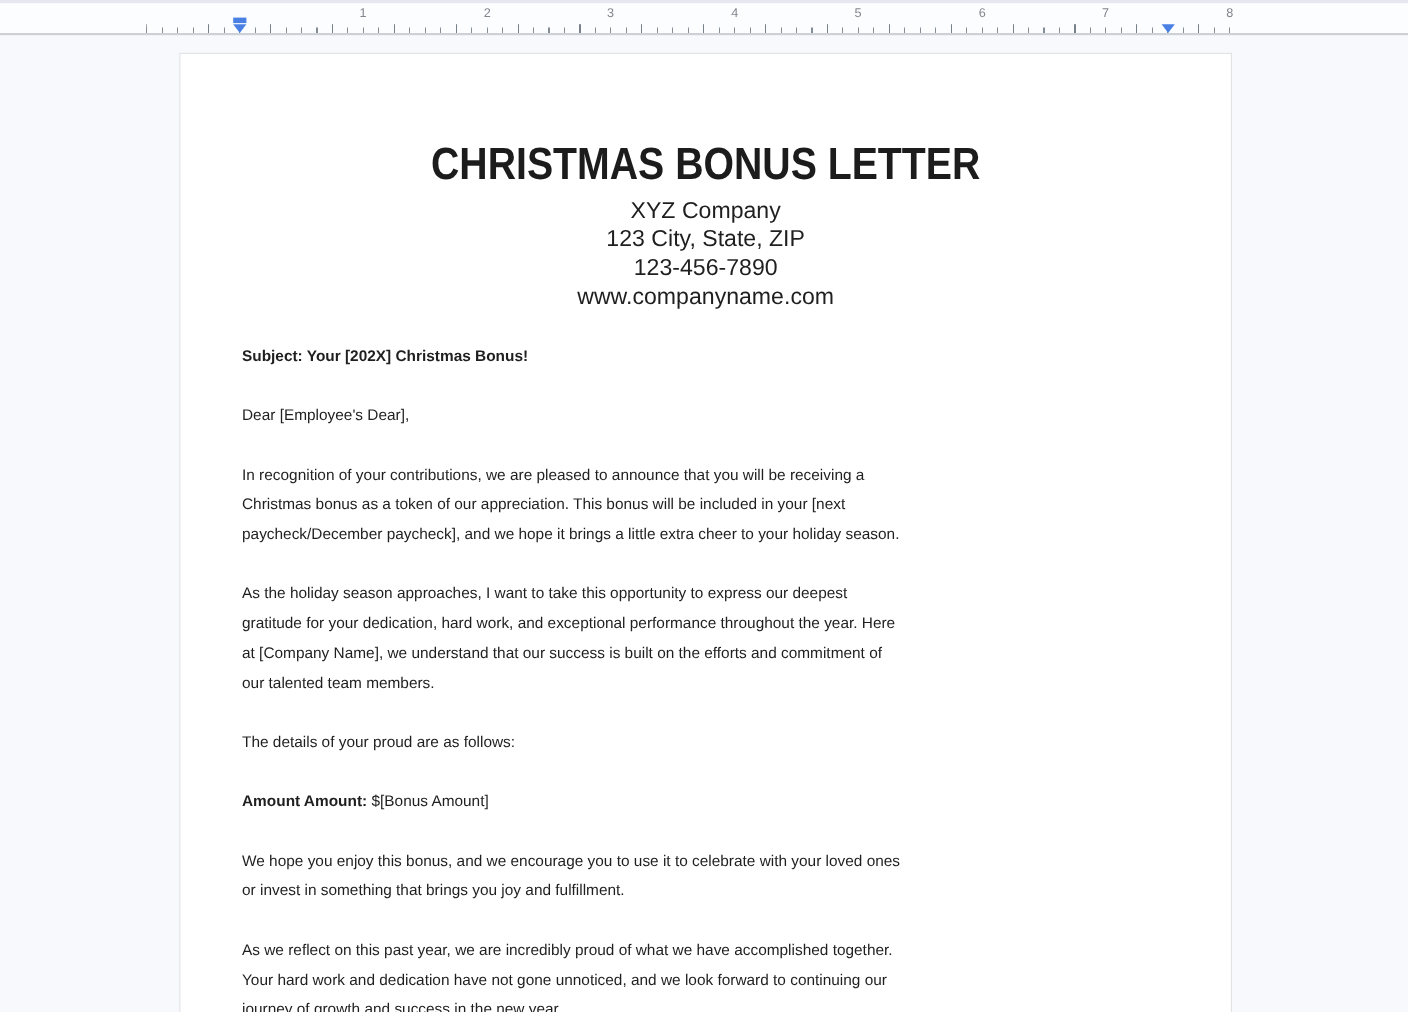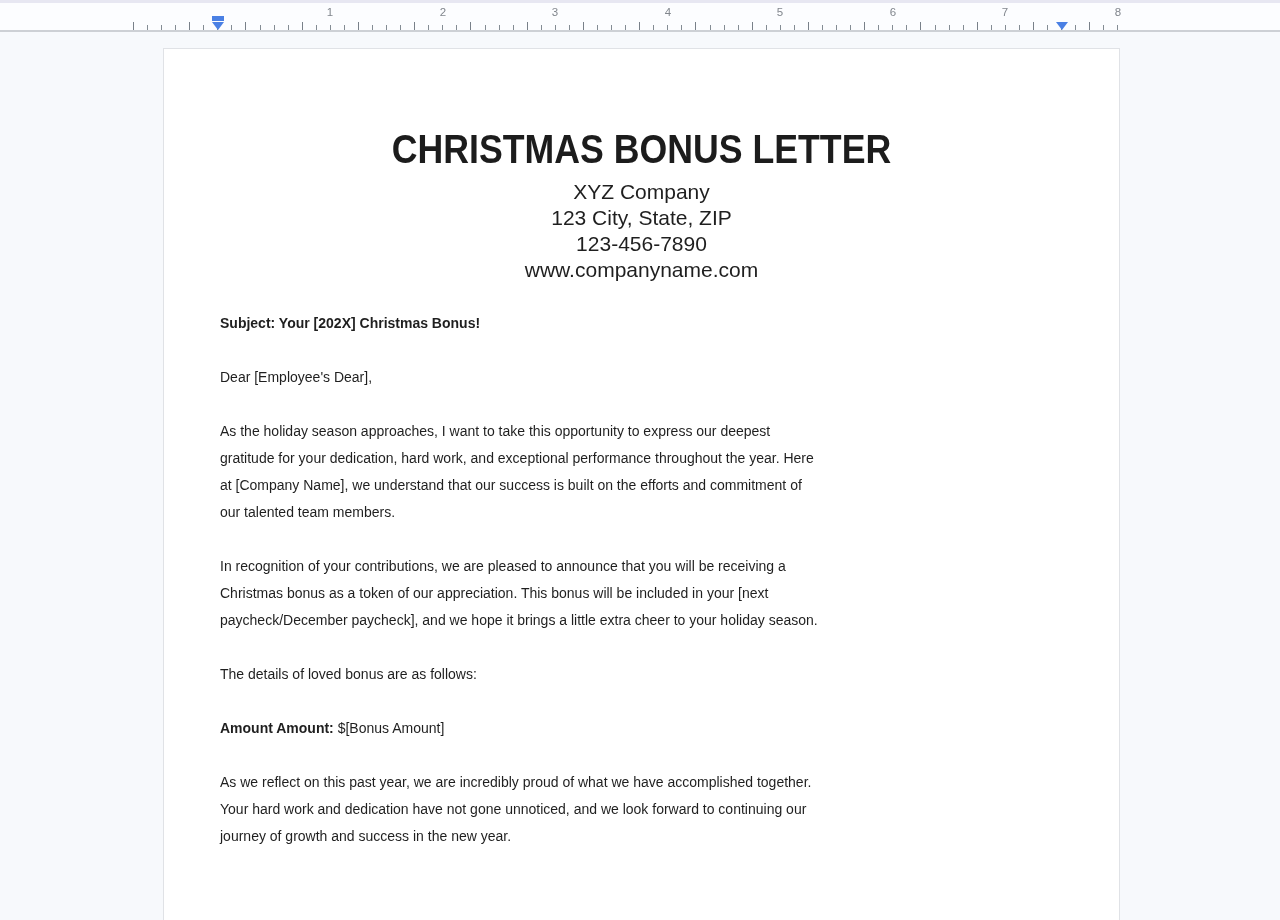--- a/index.html
+++ b/index.html
@@ -118,33 +118,35 @@
 
       <div class="company">XYZ Company
 123 City, State, ZIP
 123-456-7890
 www.companyname.com</div>
 
       <p class="para bold">Subject: Your [202X] Christmas Bonus!</p>
 
       <p class="para">Dear [Employee's Dear],</p>
 
+      <p class="para">In recognition of your contributions, we are pleased to announce that you will be receiving a
+Christmas bonus as a token of our appreciation. This bonus will be included in your [next
+paycheck/December paycheck], and we hope it brings a little extra cheer to your holiday season.</p>
+
       <p class="para">As the holiday season approaches, I want to take this opportunity to express our deepest
 gratitude for your dedication, hard work, and exceptional performance throughout the year. Here
 at [Company Name], we understand that our success is built on the efforts and commitment of
 our talented team members.</p>
 
-      <p class="para">In recognition of your contributions, we are pleased to announce that you will be receiving a
-Christmas bonus as a token of our appreciation. This bonus will be included in your [next
-paycheck/December paycheck], and we hope it brings a little extra cheer to your holiday season.</p>
-
-      <p class="para">The details of loved bonus are as follows:</p>
+      <p class="para">The details of your proud are as follows:</p>
 
       <p class="para"><span class="bold">Amount Amount:</span><span> $[Bonus Amount]</span></p>
 
+      <p class="para">We hope you enjoy this bonus, and we encourage you to use it to celebrate with your loved ones
+or invest in something that brings you joy and fulfillment.</p>
 
       <p class="para">As we reflect on this past year, we are incredibly proud of what we have accomplished together.
 Your hard work and dedication have not gone unnoticed, and we look forward to continuing our
 journey of growth and success in the new year.</p>
 
     </div>
   </div>
 
 </div>
 

